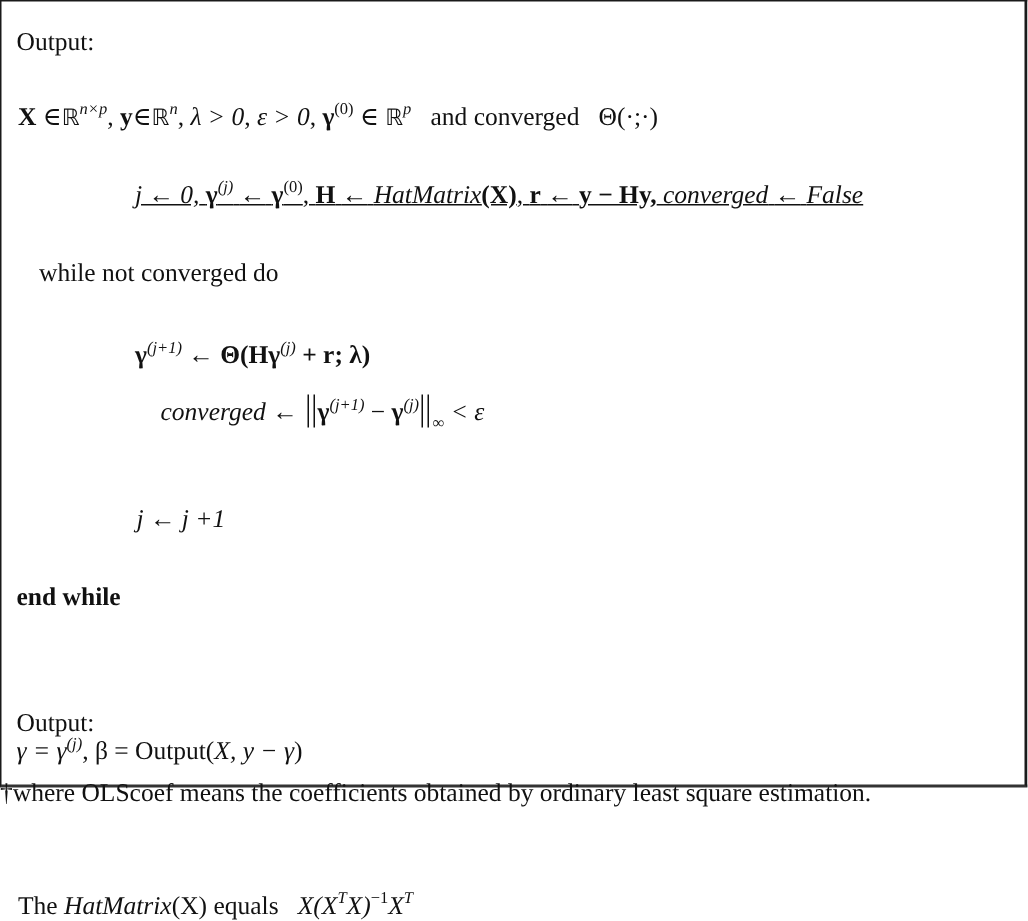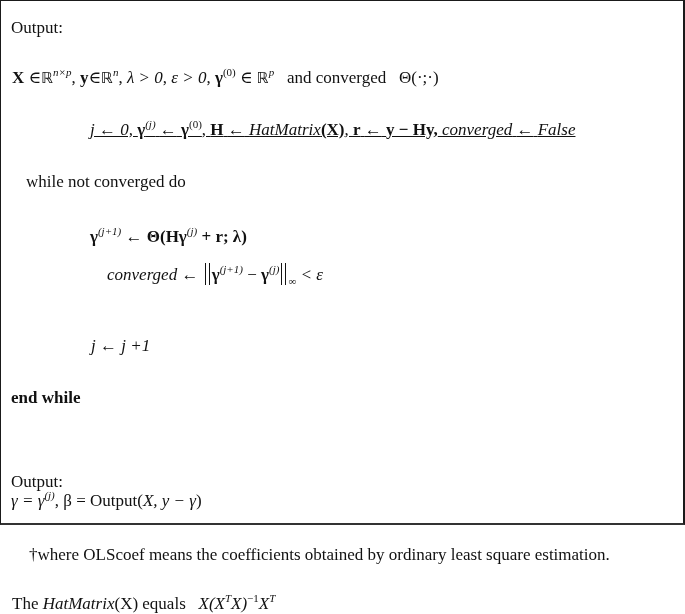--- a/index.html
+++ b/index.html
@@ -73,19 +73,19 @@
 </div>
 
 <div class="line" style="left:11px; top:388px;font-weight:bold;">end while</div>
 
 <div class="line" style="left:11px; top:440px;margin-top:32px;">Output:</div>
 
 <div class="line" style="left:11px; top:491px;">
   <span class="i">γ = γ</span><sup class="i">(j)</sup><span>, β = Output(</span><span class="i">X, y − γ</span><span>)</span>
 </div>
 
-<div class="line" style="left:0px; top:545px;margin-left:29px;">†where OLScoef means the coefficients obtained by ordinary least square estimation.</div>
+<div class="line" style="left:0px; top:519px;">†where OLScoef means the coefficients obtained by ordinary least square estimation.</div>
 
 <div class="line" style="left:12px; top:594px;">
   <span>The</span>
   <span class="i">HatMatrix</span><span>(X) equals</span>&nbsp;&nbsp;
   <span class="i">X(X</span><sup class="i">T</sup><span class="i">X)</span><sup>−1</sup><span class="i">X</span><sup class="i">T</sup>
 </div>
 
 </body></html>

